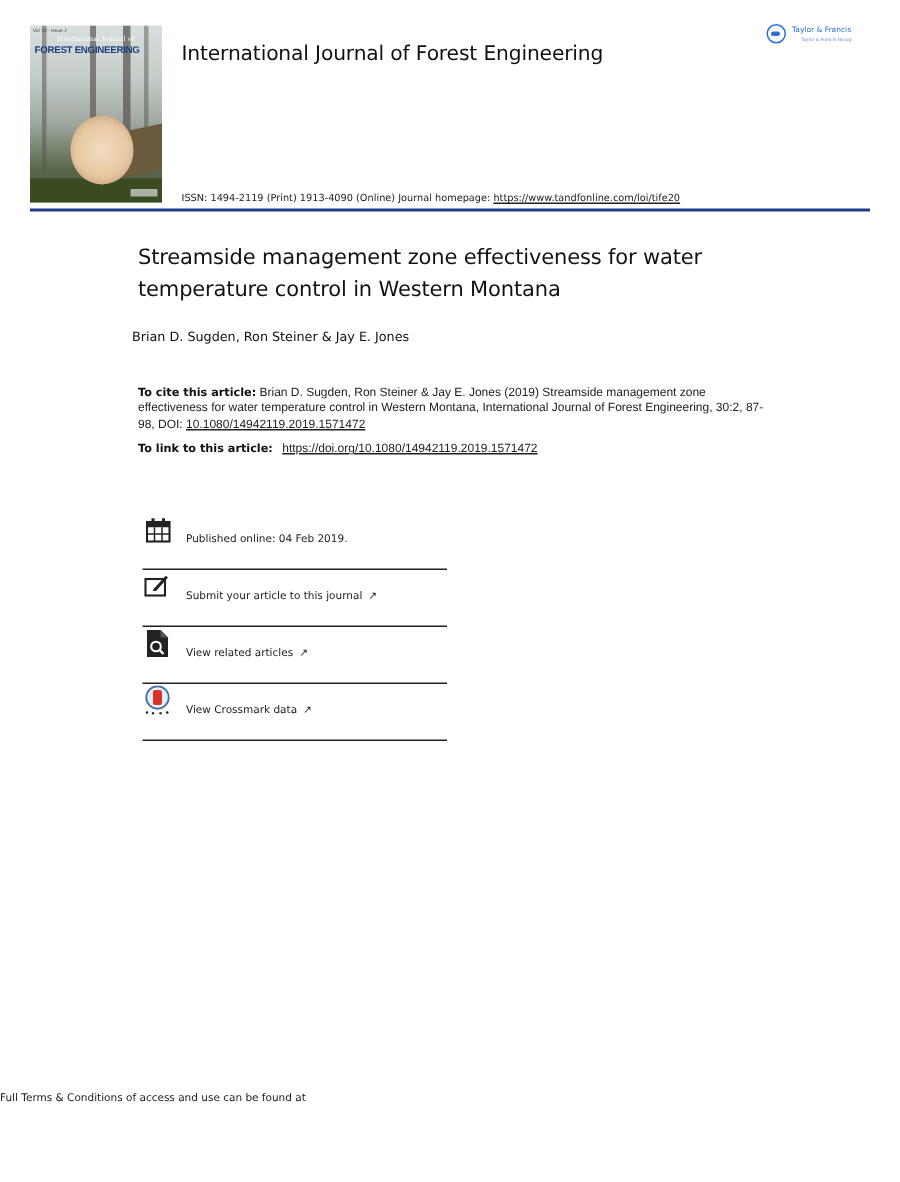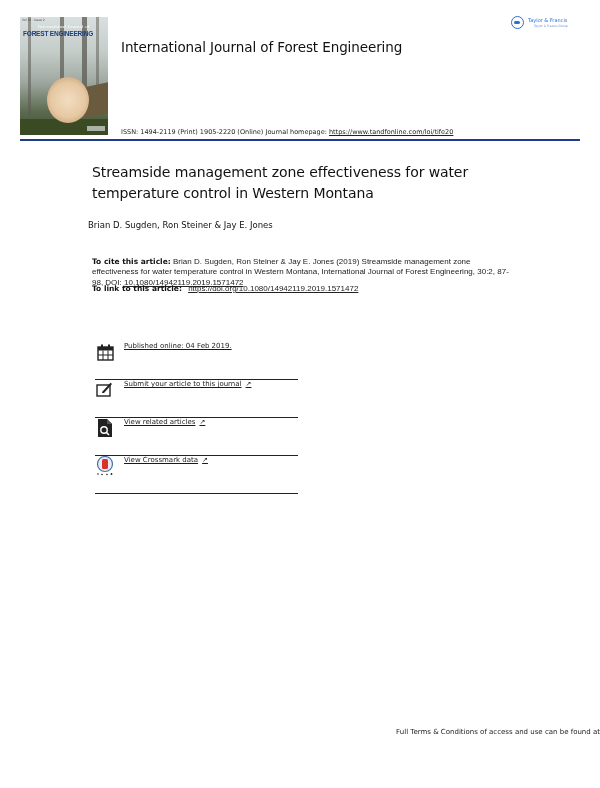--- a/index.html
+++ b/index.html
@@ -11,49 +11,49 @@
   .cover .t3 { left: 62px; width: 5px; opacity: 0.75; }
   .cover .t4 { left: 76px; width: 3px; opacity: 0.5; }
   .cover .log-side { position: absolute; left: 40px; top: 70px; width: 55px; height: 30px; background: #6a5b3e; transform: rotate(-12deg); }
   .cover .log { position: absolute; left: 27px; top: 60px; width: 42px; height: 46px; border-radius: 50%; background: radial-gradient(circle at 50% 50%, #f2dcc0 0%, #e6c9a3 55%, #c9a277 85%, #8a6a45 100%); }
   .cover .moss { position: absolute; left: 0; right: 0; bottom: 0; height: 16px; background: #3a4a22; }
   .cover .ctitle1 { position: absolute; left: 18px; top: 7px; font-family: "Liberation Serif", serif; font-size: 5px; color: #ffffff; letter-spacing: 0.2px; }
   .cover .ctitle2 { position: absolute; left: 3px; top: 13px; font-family: "Liberation Sans", sans-serif; font-weight: bold; font-size: 6.5px; color: #1a3f7a; letter-spacing: -0.2px; white-space: nowrap; }
   .cover .topbar { position: absolute; left: 2px; top: 1px; font-size: 3px; color: #444; }
   .cover .publogo { position: absolute; right: 3px; bottom: 4px; width: 18px; height: 5px; background: #ddd; opacity: 0.7; }
 
-  .journal-title { position: absolute; left: 121px; top: 39px; font-size: 13.5px; color: #111; letter-spacing: -0.1px; }
+  .journal-title { position: absolute; left: 121px; top: 28px; font-size: 13.5px; color: #111; letter-spacing: -0.1px; }
   .tf-logo { position: absolute; left: 511px; top: 16px; display: flex; align-items: center; gap: 4px; }
   .tf-logo .circle { width: 13px; height: 13px; border: 1.5px solid #2a6fd6; border-radius: 50%; box-sizing: border-box; position: relative; }
   .tf-logo .circle::after { content: ""; position: absolute; left: 2px; top: 4px; width: 6px; height: 3px; background: #2a6fd6; border-radius: 2px; }
   .tf-logo .tf-text { font-size: 5px; color: #2a6fd6; line-height: 6px; }
   .tf-logo .tf-sub { font-size: 3px; color: #6a8fd0; display: block; padding-left: 6px; }
 
   .issn { position: absolute; left: 121px; top: 128px; font-size: 6.5px; color: #222; white-space: nowrap; }
   .issn a { color: #222; text-decoration: underline; }
   .header-rule { position: absolute; left: 20px; top: 139px; width: 560px; height: 2px; background: #1f3a8a; }
 
   .article-title { position: absolute; left: 92px; top: 162px; width: 440px; font-size: 14px; line-height: 21px; color: #111; letter-spacing: -0.1px; }
   .authors { position: absolute; left: 88px; top: 220px; font-size: 8.5px; color: #111; }
 
   .cite { position: absolute; left: 92px; top: 257px; width: 420px; font-family: "Liberation Sans", sans-serif; font-size: 8px; line-height: 10.3px; color: #222; }
   .cite .lbl { font-family: "DejaVu Sans", sans-serif; font-weight: bold; font-size: 7.5px; color: #111; text-align: center; }
   .cite a { color: #222; text-decoration: underline; }
-  .link { position: absolute; left: 92px; top: 284px; font-family: "Liberation Sans", sans-serif; font-size: 8px; color: #222; white-space: nowrap; }
+  .link { position: absolute; left: 92px; top: 294px; font-family: "Liberation Sans", sans-serif; font-size: 8px; color: #222; white-space: nowrap; }
   .link .lbl { font-family: "DejaVu Sans", sans-serif; font-weight: bold; font-size: 7.5px; color: #111; margin-right: 4px; }
   .link a { color: #222; text-decoration: underline; }
 
   .info-list { position: absolute; left: 95px; top: 342px; width: 203px; }
-  .info-item { display: flex; align-items: flex-start; height: 38px; border-bottom: 1.5px solid #222; box-sizing: border-box; padding-bottom: 0; text-decoration: underline; }
+  .info-item { display: flex; align-items: flex-end; height: 38px; border-bottom: 1.5px solid #222; box-sizing: border-box; padding-bottom: 16px; }
   .info-item:first-child { height: 38px; }
   .info-item .ico { width: 20px; height: 20px; margin-right: 9px; display: flex; align-items: center; justify-content: center; flex-shrink: 0; }
   .info-item .txt { font-size: 7px; color: #222; white-space: nowrap; }
   .info-item .ext { font-size: 7px; color: #222; margin-left: 4px; }
 
-  .footer { position: absolute; left: 0; top: 727px; width: 600px; text-align: right; font-size: 7px; line-height: 10.5px; color: #222; }
+  .footer { position: absolute; left: 0; top: 727px; width: 600px; text-align: left; font-size: 7px; line-height: 10.5px; color: #222; }
 </style>
 </head>
 <body>
 
 <div class="cover">
   <div class="topbar">Vol 30 · Issue 2</div>
   <div class="tree t1"></div>
   <div class="tree t2"></div>
   <div class="tree t3"></div>
   <div class="tree t4"></div>
@@ -69,21 +69,21 @@
 
 <div class="tf-logo">
   <div class="circle"></div>
   <div class="tf-text">
     <span>Taylor &amp; Francis</span>
     <span class="tf-sub">Taylor &amp; Francis Group</span>
   </div>
 </div>
 
 <div class="issn">
-  <span>ISSN: 1494-2119 (Print) 1905-2220 (Online) Journal homepage: </span><a>https://www.tandfonline.com/loi/tife20</a>
+  <span>ISSN: 1494-2119 (Print) 1913-4090 (Online) Journal homepage: </span><a>https://www.tandfonline.com/loi/tife20</a>
 </div>
 <div class="header-rule"></div>
 
 <div class="article-title">Streamside management zone effectiveness for water temperature control in Western Montana</div>
 <div class="authors">Brian D. Sugden, Ron Steiner &amp; Jay E. Jones</div>
 
 <div class="cite">
   <span class="lbl">To cite this article:</span><span> Brian D. Sugden, Ron Steiner &amp; Jay E. Jones (2019) Streamside management zone effectiveness for water temperature control in Western Montana, International Journal of Forest Engineering, 30:2, 87-98, DOI: </span><a>10.1080/14942119.2019.1571472</a>
 </div>
 

